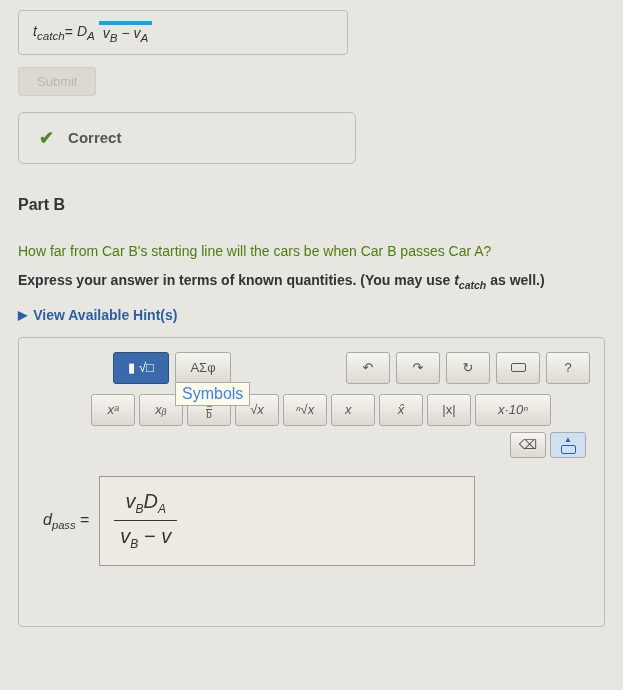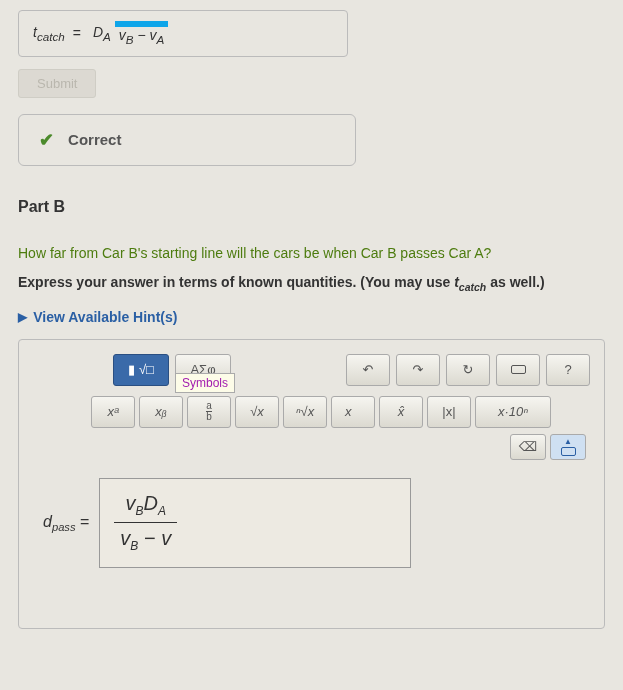--- a/index.html
+++ b/index.html
@@ -17,31 +17,30 @@
   
   .answer-box {
     border: 1px solid #bbb;
     border-radius: 4px;
     padding: 10px 14px;
     margin: 10px 18px 12px 18px;
     width: 330px;
     background: #e8e6e0;
     display: flex;
     align-items: center;
-    gap: 8px;
   }
   .answer-box .lhs { font-style: italic; }
   .answer-box .frac {
     display: inline-flex;
     flex-direction: row;
     align-items: center;
     font-style: italic;
   }
   .answer-box .frac .num { padding: 0 4px; }
-  .answer-box .frac .den { border-top: 6px solid #0ea5e9; padding: 0 4px; }
+  .answer-box .frac .den { border-top: 4px solid #0ea5e9; padding: 0 4px; }
 
   
   .submit-row { display: flex; align-items: center; gap: 10px; margin: 0 18px 16px 18px; }
   .submit-btn {
     background: #dcd9d2;
     color: #bab7ae;
     border: 1px solid #cfcdc5;
     border-radius: 3px;
     padding: 6px 18px;
     font-size: 13px;
@@ -116,35 +115,35 @@
     color: #fff;
     border-color: #2a4f82;
   }
   .toolbtn.wide { min-width: 56px; }
   .toolbtn.small { min-width: 36px; height: 26px; }
 
   .spacer { flex: 1; }
 
   .tooltip {
     position: absolute;
-    top: 19px; left: 62px;
+    top: 30px; left: 62px;
     background: #fdfce8;
     border: 1px solid #aaa;
     padding: 2px 6px;
-    font-size: 12px;
-    color: #a21caf;
+    font-size: 16px;
+    color: #3b82f6;
   }
 
   
   .input-row { display: flex; align-items: center; gap: 10px; margin-left: 10px; }
   .input-lhs { font-style: italic; color: #333; font-size: 16px; }
   .input-lhs .sub2 { font-size: 0.7em; vertical-align: sub; }
   .input-box {
     border: 1px solid #999;
-    width: 312px;
+    width: 376px;
     height: 90px;
     background: #edeae2;
     display: flex;
     align-items: center;
     padding: 0 14px;
   }
   .big-frac {
     display: inline-flex;
     flex-direction: column;
     align-items: center;

